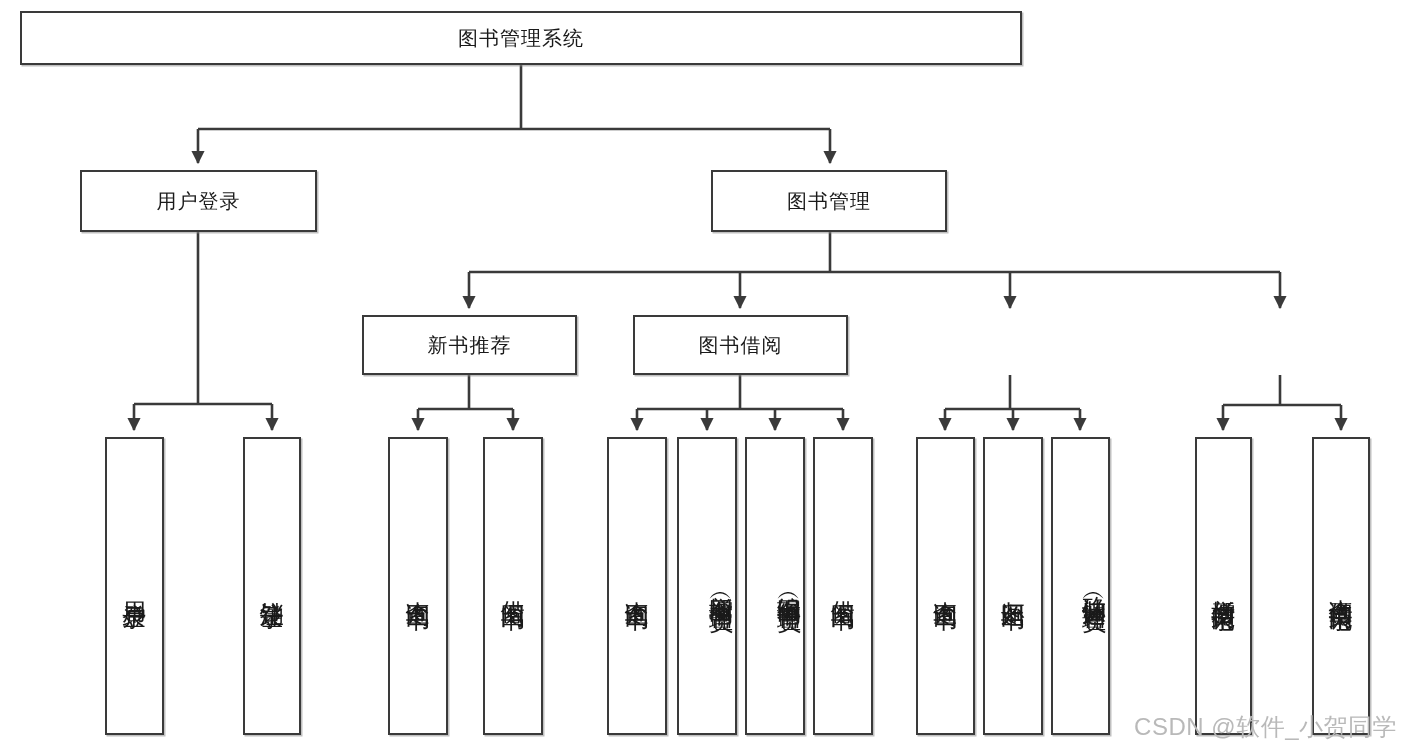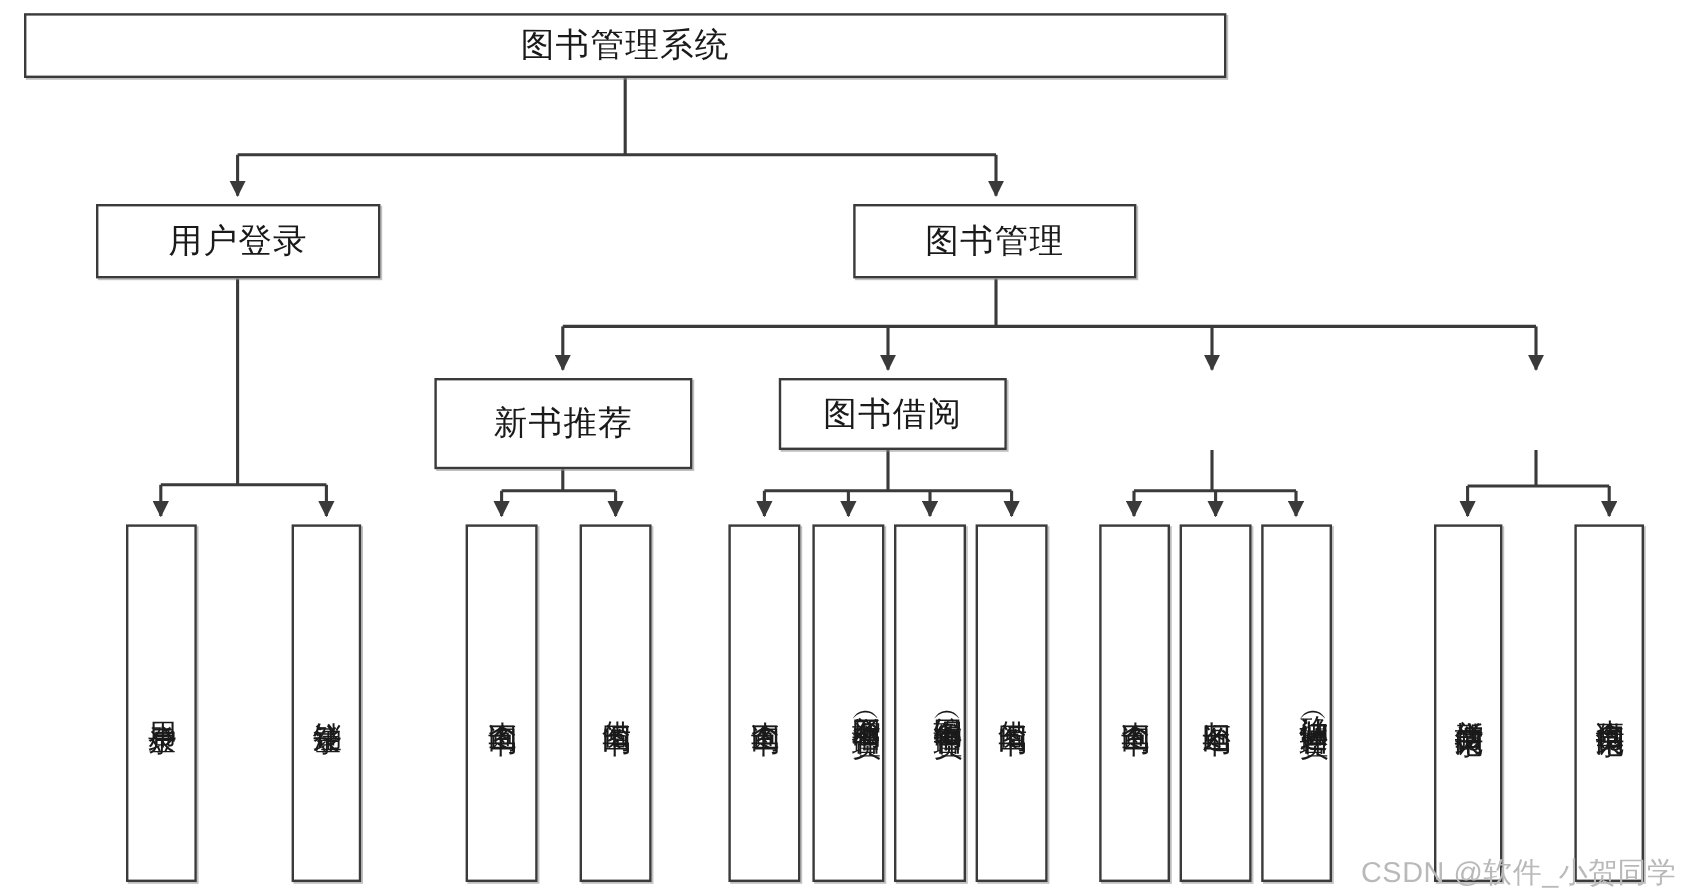--- a/index.html
+++ b/index.html
@@ -30,21 +30,21 @@
     box-sizing: border-box;
     border: 2.5px solid #3a3a3a;
     background: #ffffff;
     display: flex;
     align-items: center;
     justify-content: center;
     color: #1a1a1a;
     box-shadow: 1.5px 1.5px 0 0 rgba(140,140,140,0.55);
   }
   .node.horiz {
-    font-size: 28px;
+    font-size: 20px;
     letter-spacing: 1px;
     line-height: 1.1;
   }
   .node.vert {
     writing-mode: vertical-rl;
     text-orientation: upright;
     font-size: 24px;
     letter-spacing: 2px;
     line-height: 1.15;
     padding-top: 6px;
@@ -127,24 +127,24 @@
     <span>图书管理系统</span>
   </div>
 
   <div class="node horiz" style="left: 80px; top: 170px; width: 237px; height: 62px;">
     <span>用户登录</span>
   </div>
   <div class="node horiz" style="left: 711px; top: 170px; width: 236px; height: 62px;">
     <span>图书管理</span>
   </div>
 
-  <div class="node horiz" style="left: 362px; top: 315px; width: 215px; height: 76px;">
+  <div class="node horiz" style="left: 362px; top: 315px; width: 215px; height: 60px;">
     <span>新书推荐</span>
   </div>
-  <div class="node horiz" style="left: 633px; top: 315px; width: 190px; height: 60px; margin-left: 16px;">
+  <div class="node horiz" style="left: 633px; top: 315px; width: 215px; height: 60px;">
     <span>图书借阅</span>
   </div>
 
   <div class="node vert midlabel" style="left: 105px; top: 437px; width: 59px; height: 298px;">
     <span>用户登录</span>
   </div>
   <div class="node vert midlabel" style="left: 243px; top: 437px; width: 58px; height: 298px;">
     <span>注销登录</span>
   </div>
   <div class="node vert midlabel" style="left: 388px; top: 437px; width: 60px; height: 298px;">

